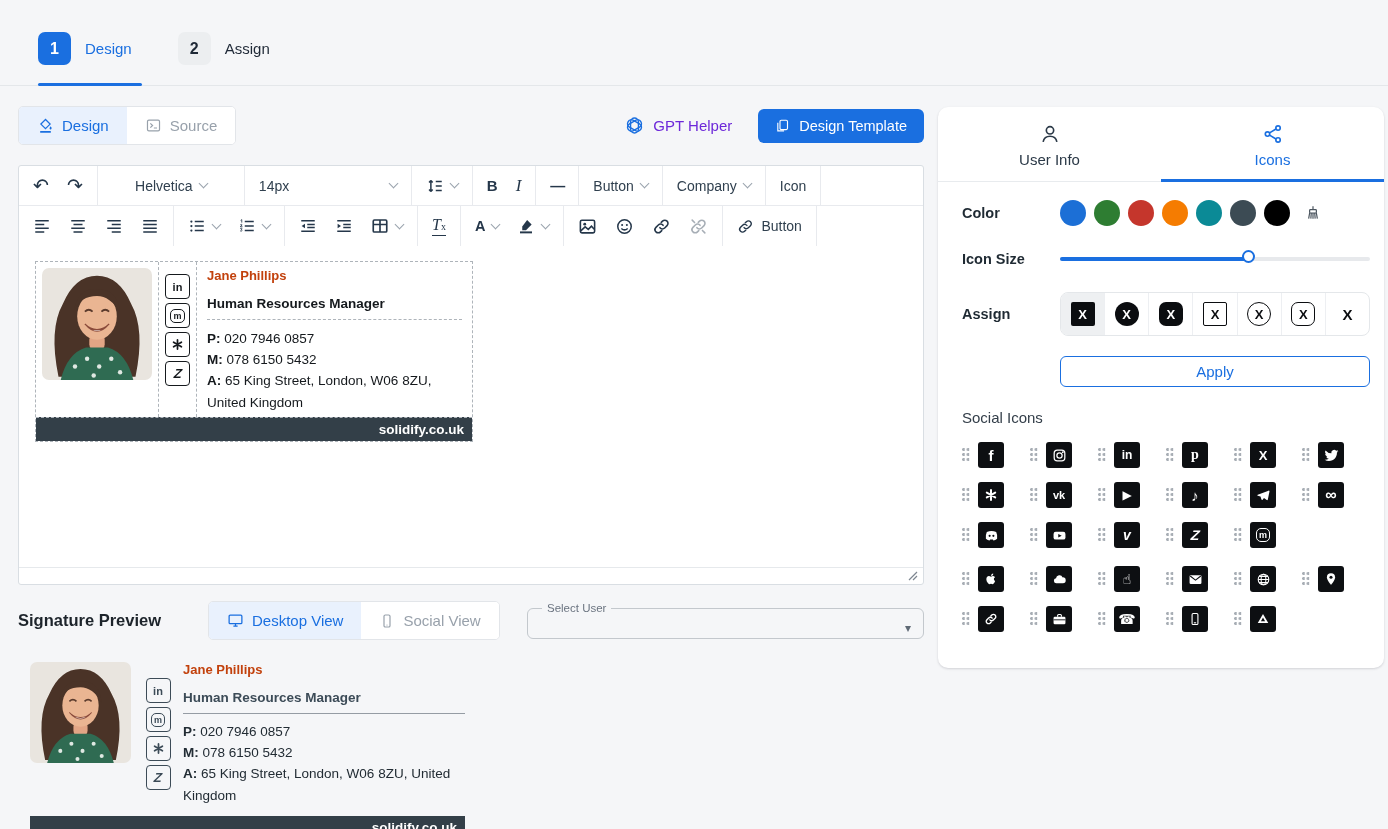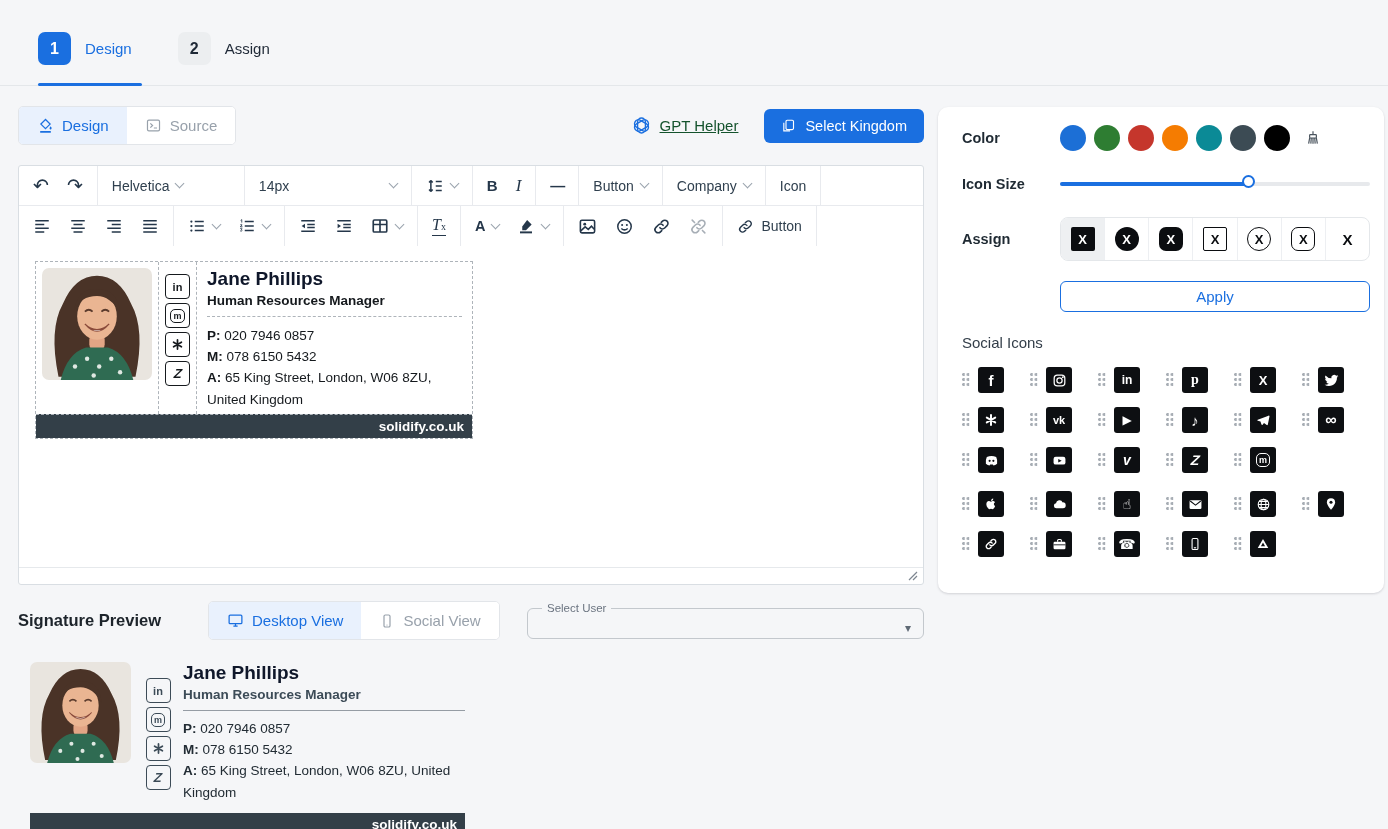--- a/index.html
+++ b/index.html
@@ -22,33 +22,33 @@
   .steps-border { position:absolute; top:85px; left:0; width:1388px; border-bottom:1px solid #e4e7ea; }
   .steps-underline { position:absolute; top:83px; left:38px; width:104px; height:3px; background:#1a6fe0; border-radius:2px; }
 
   
   .left { position:absolute; left:18px; top:106px; width:906px; }
   .row-a { display:flex; align-items:center; justify-content:space-between; margin-bottom:20px; }
   .seg-group { display:flex; border:1px solid #e2e5e9; border-radius:5px; overflow:hidden; background:#fff; }
   .seg-btn { display:flex; align-items:center; gap:8px; height:37px; padding:0 18px; font-size:15px; color:#98a1ab; background:#fff; cursor:pointer; }
   .seg-btn.active { background:#e9f1fd; color:#1a6fe0; }
   .row-a-right { display:flex; align-items:center; gap:26px; }
-  .gpt { display:flex; align-items:center; gap:8px; color:#14532d; font-size:15px; cursor:pointer;text-decoration:underline; }
+  .gpt { display:flex; align-items:center; gap:8px; color:#6d28d9; font-size:15px; cursor:pointer; }
   .btn-primary { display:flex; align-items:center; gap:9px; height:34px; padding:0 17px; background:#1a6fe0; color:#fff;
                  font-size:14.5px; border:none; border-radius:6px; cursor:pointer; }
 
   
   .editor-shell { background:#fff; border:1px solid #d9dee3; border-radius:3px; }
   .tb-row { display:flex; align-items:stretch; height:40px; }
   .tb-row.first { border-bottom:1px solid #e8eaee; }
   .tb-group { display:flex; align-items:center; border-right:1px solid #e8eaee; padding:0 5px; }
   .tb-btn { display:flex; align-items:center; gap:7px; padding:0 9px; height:100%; color:#25374a; font-size:14px; cursor:pointer; }
   .tb-text { font-size:14px; color:#30404f; }
   .chev { width:7px; height:7px; border-right:1.6px solid #9aa3ad; border-bottom:1.6px solid #9aa3ad; transform:rotate(45deg); margin-top:-4px; flex:none; }
-  .tb-dd-font { width:136px; justify-content:flex-start; }
+  .tb-dd-font { width:136px; justify-content:center; }
   .tb-dd-size { width:156px; justify-content:space-between; }
   .uglyph { font-size:19px; line-height:1; color:#25374a; }
   .b-glyph { font-weight:800; font-size:15px; }
   .i-glyph { font-family:"Liberation Serif","DejaVu Serif",serif; font-style:italic; font-size:17px; }
   .dash-glyph { font-weight:bold; font-size:15px; letter-spacing:-1px; }
   .tx { font-family:"Liberation Serif","DejaVu Serif",serif; font-style:italic; font-size:16px; border-bottom:1.6px solid #25374a; padding-bottom:1px; }
   .tx small { font-size:10px; font-style:normal; }
   .a-glyph { font-weight:bold; font-size:14.5px; }
 
   
@@ -62,22 +62,22 @@
   .sig-edit .cell-photo { border-right:1px dashed #aeb4ba; }
   .photo { border-radius:7px; }
   .cell-icons { width:38px; display:flex; flex-direction:column; align-items:center; gap:4px; padding-top:12px; }
   .sig-edit .cell-icons { border-right:1px dashed #aeb4ba; }
   .cell-info { flex:1; padding:6px 10px 4px; }
   .sig-icon-box { width:25px; height:25px; border:1.5px solid #15191d; border-radius:4px; display:flex; align-items:center; justify-content:center;
                   font-weight:bold; font-size:11px; color:#15191d; }
   .sig-preview .sig-icon-box { border-color:#3c4b57; color:#3c4b57; }
   .m-badge { border:1.3px solid currentColor; border-radius:5px; font-size:9px; font-weight:bold; padding:0 2px; line-height:12px; }
   .z-glyph { font-weight:800; font-size:13px; font-style:italic; transform:skewX(-6deg); }
-  .sig-name { font-size:19px; font-weight:bold; color:#0f172a; line-height:1.2; }
-  .sig-title { font-size:13.5px; font-weight:bold; color:#15191d; margin-top:2px; }
+  .sig-name { font-size:13px; font-weight:bold; color:#c2410c; line-height:1.2; }
+  .sig-title { font-size:13.5px; font-weight:bold; color:#15191d; margin-top:12px; }
   .sig-preview .sig-title { color:#3c4b57; }
   .sig-edit .title-block { border-bottom:1px dashed #aeb4ba; padding-bottom:8px; margin-bottom:8px; }
   .sig-divider { border-top:1px solid #959ca4; margin:8px 0 7px; }
   .sig-contact { font-size:13.5px; color:#15191d; line-height:1.58; }
   .sig-preview .sig-contact { color:#222c34; }
   .sig-contact b { font-weight:bold; }
   .sig-footer { background:#333f48; color:#fff; font-weight:bold; font-size:13.5px; text-align:right; padding:4px 8px; }
   .sig-edit .sig-footer { border-top:1px dashed #aeb4ba; }
   .sig-preview { width:435px; margin:22px 0 0 12px; background:transparent; }
 
@@ -194,21 +194,21 @@
             <rect x="7.5" y="3.5" width="9" height="17" rx="4.5" transform="rotate(120 12 12)"></rect>
           </g>
         </svg>
         <span>GPT Helper</span>
       </div>
       <button class="btn-primary">
         <svg width="15" height="15" viewBox="0 0 24 24">
           <rect x="8" y="3.5" width="12" height="15" rx="2" fill="none" stroke="#fff" stroke-width="1.8"></rect>
           <path d="M4.5 7.5 v13 h10" fill="none" stroke="#fff" stroke-width="1.8"></path>
         </svg>
-        <span>Select Kingdom</span>
+        <span>Design Template</span>
       </button>
     </div>
   </div>
 
   <div class="editor-shell">
 
     <div class="tb-row first">
       <div class="tb-group">
         <span class="tb-btn">
             <span class="uglyph">↶</span>
@@ -502,20 +502,42 @@
           <div><b>M:</b> <span>078 6150 5432</span></div>
           <div><b>A:</b> <span>65 King Street, London, W06 8ZU, United Kingdom</span></div>
         </div>
       </div>
     </div>
     <div class="sig-footer" style="margin-top:10px;">solidify.co.uk</div>
   </div>
 </div>
 
 <aside class="panel">
+  <div class="panel-tabs">
+    <div class="panel-tab">
+      <svg width="22" height="22" viewBox="0 0 24 24">
+        <g fill="none" stroke="#2b3947" stroke-width="1.8">
+          <circle cx="12" cy="8" r="4"></circle>
+          <path d="M4.5 20.5 c.8-4 3.8-6 7.5-6 s6.7 2 7.5 6"></path>
+        </g>
+      </svg>
+      <span>User Info</span>
+    </div>
+    <div class="panel-tab active">
+      <svg width="22" height="22" viewBox="0 0 24 24">
+        <g fill="none" stroke="#1a6fe0" stroke-width="1.8">
+          <circle cx="6" cy="12" r="2.4"></circle>
+            <circle cx="17.5" cy="5.5" r="2.4"></circle>
+            <circle cx="17.5" cy="18.5" r="2.4"></circle>
+          <path d="M8.2 10.8 l7-4.2 M8.2 13.2 l7 4.2"></path>
+        </g>
+      </svg>
+      <span>Icons</span>
+    </div>
+  </div>
 
   <div class="panel-body">
 
     <div class="setting-row">
       <span class="setting-label">Color</span>
       <div class="swatches">
         <span class="swatch" style="background: rgb(28, 111, 214);"></span>
         <span class="swatch" style="background: rgb(46, 125, 50);"></span>
         <span class="swatch" style="background: rgb(197, 54, 44);"></span>
         <span class="swatch" style="background: rgb(245, 124, 1);"></span>

